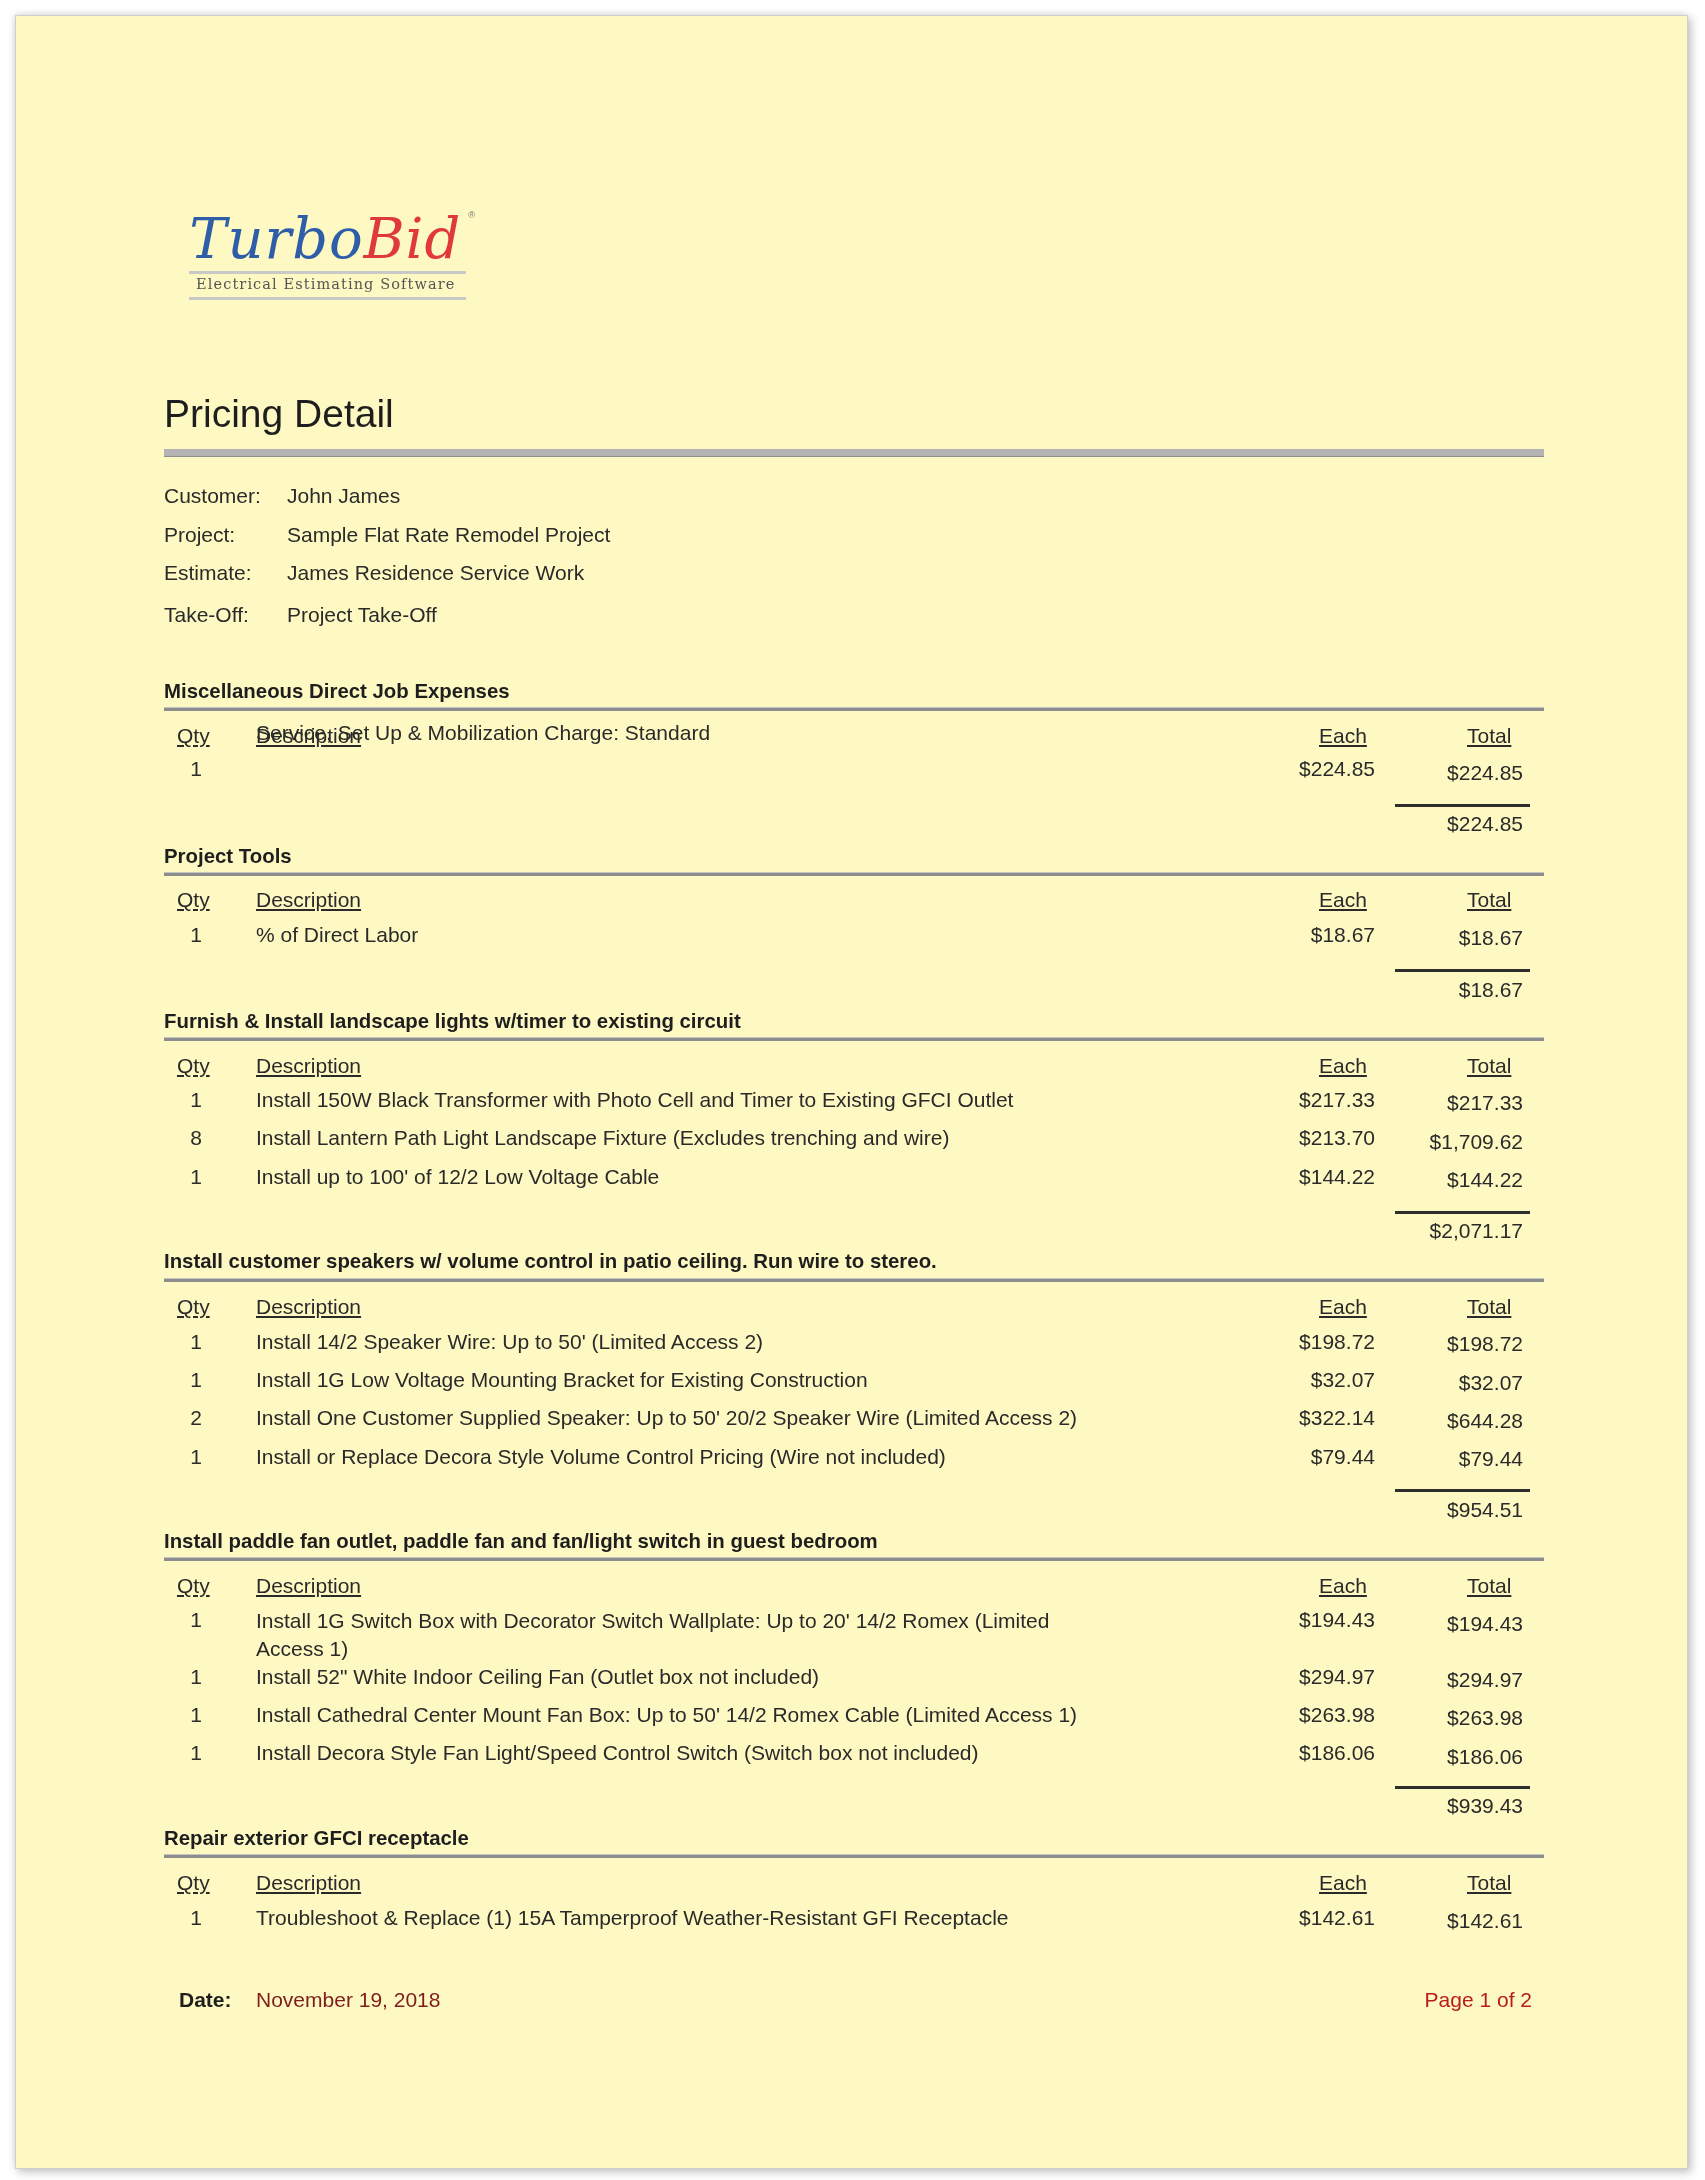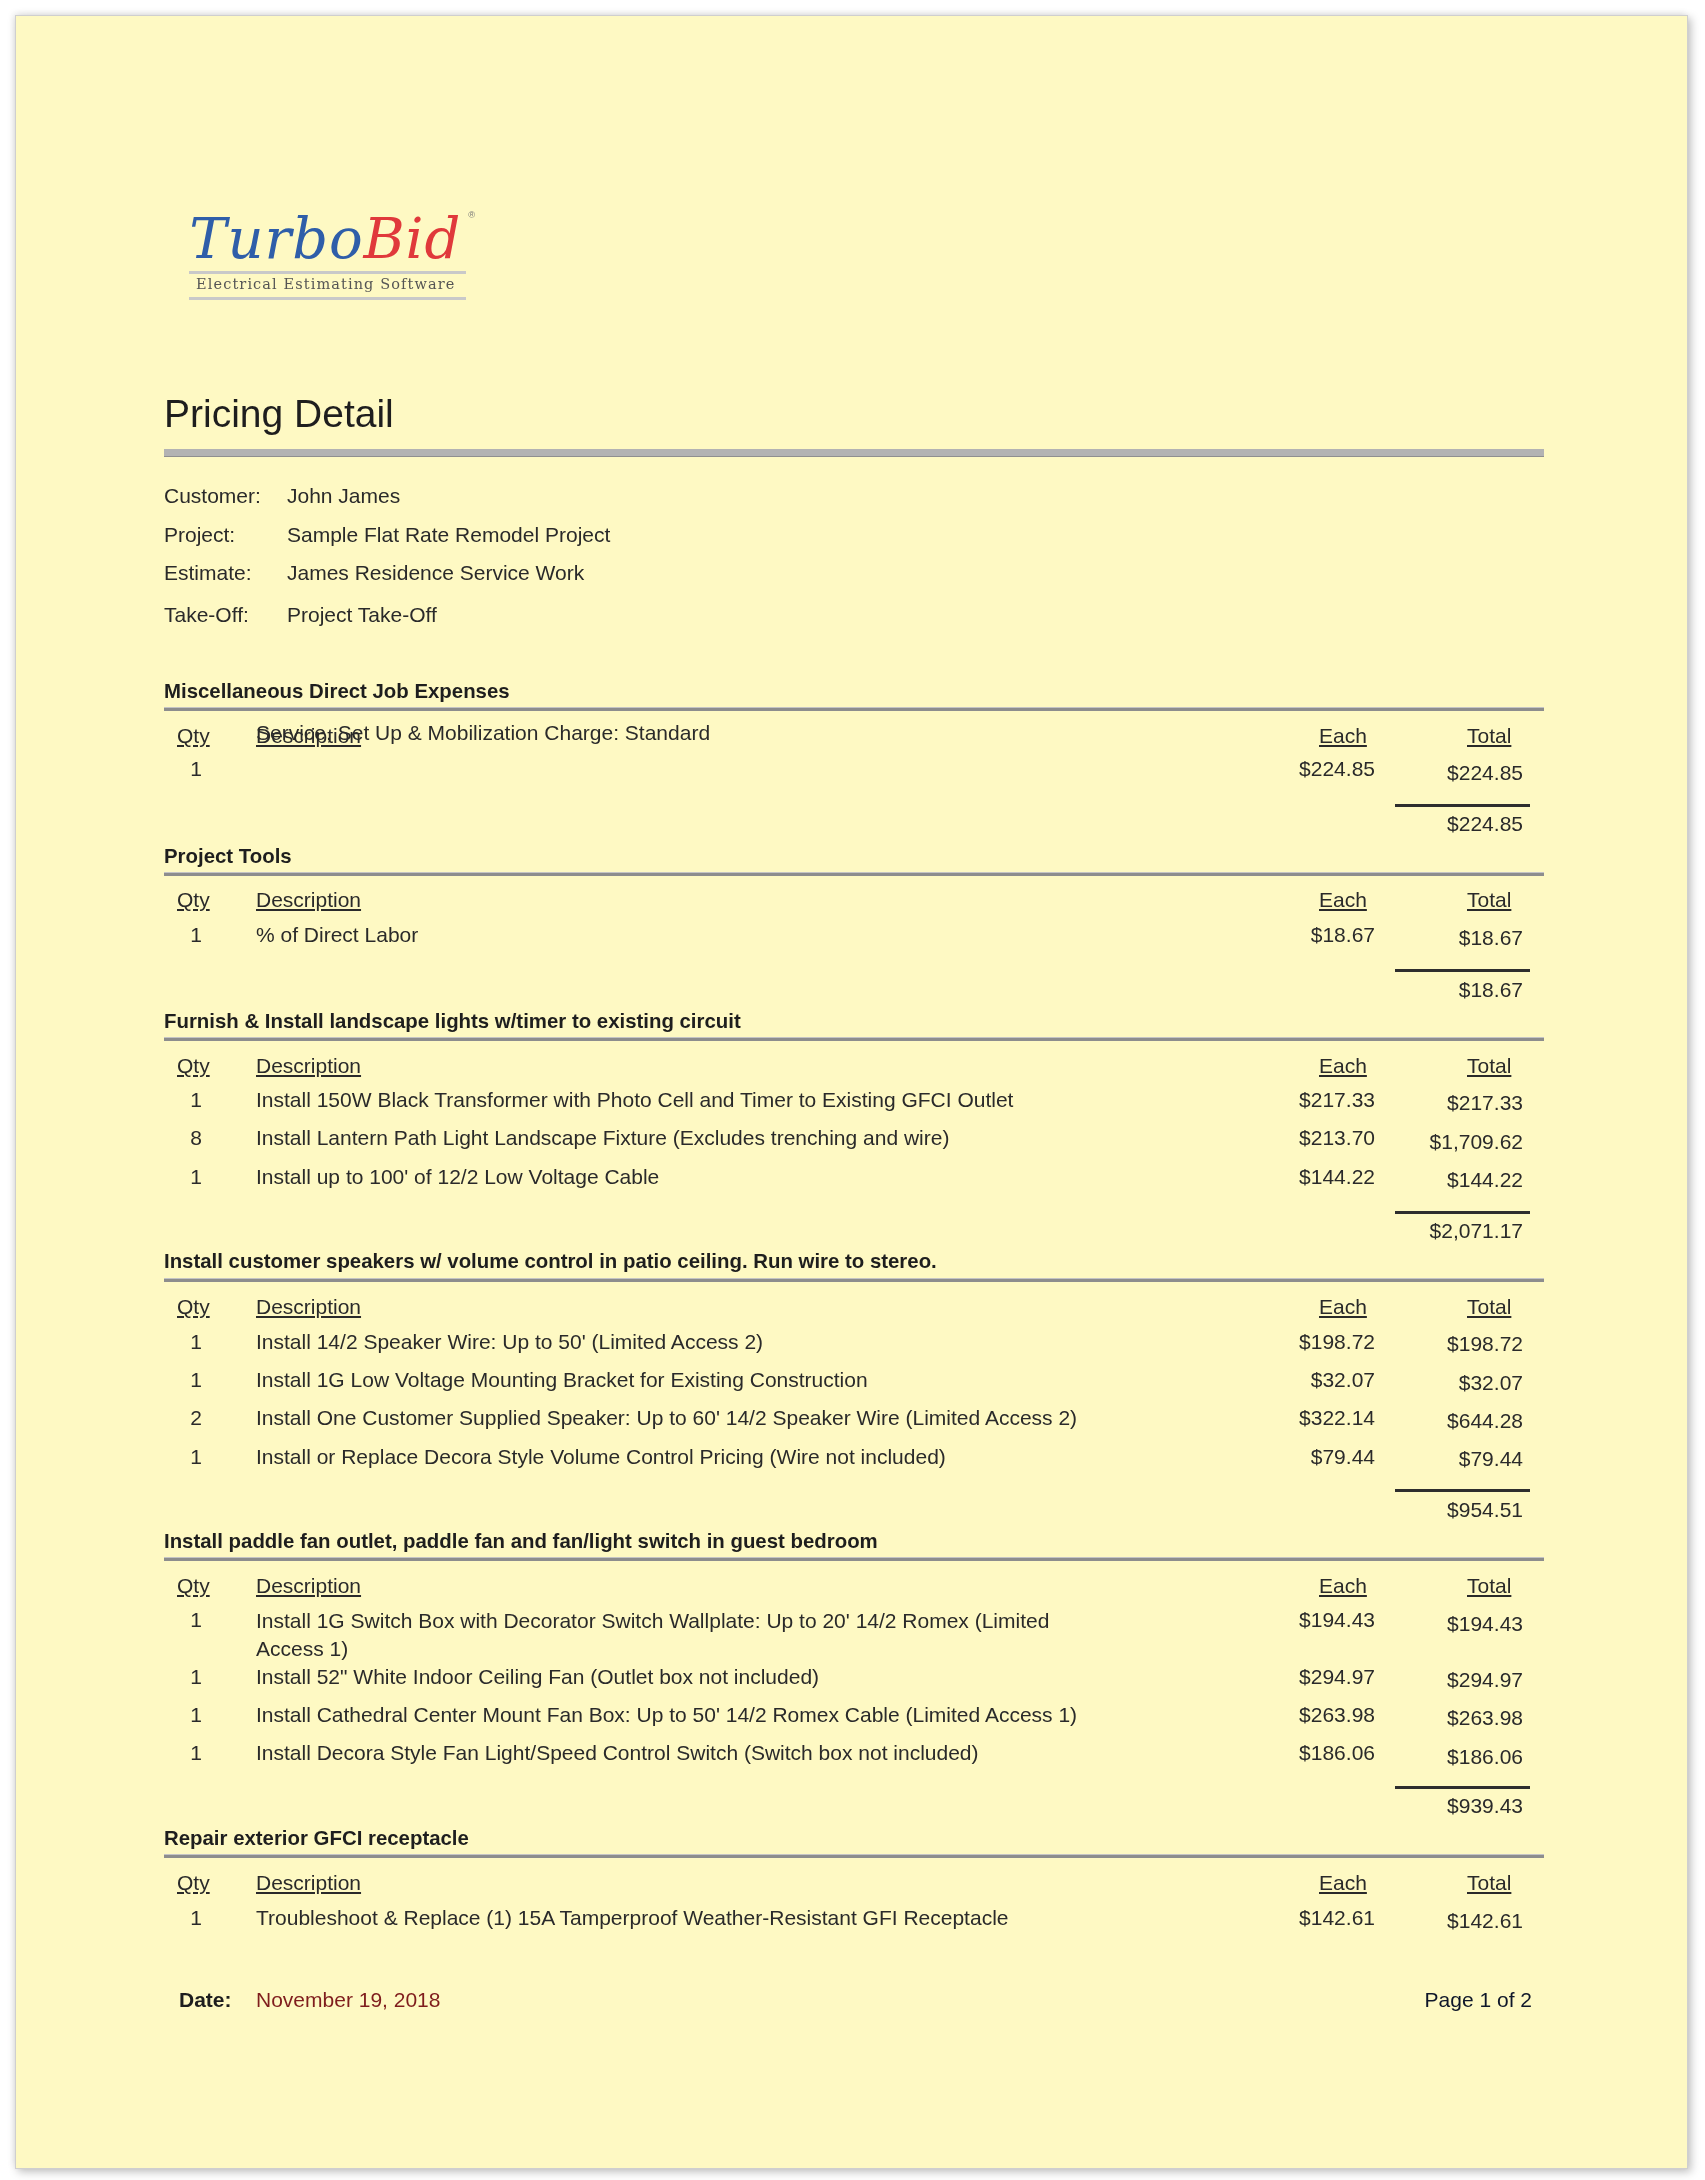--- a/index.html
+++ b/index.html
@@ -34,21 +34,21 @@
   .hdr { position:absolute; font-size:21px; color:#2a2a2a; text-decoration:underline; white-space:nowrap; }
   .cell { position:absolute; font-size:21px; color:#2a2a2a; white-space:nowrap; line-height:25.6px; }
   .qty { left:179px; width:34px; text-align:center; }
   .desc { left:256px; width:852px; white-space:normal; }
   .each { left:1222px; width:153px; text-align:right; }
   .total { left:1370px; width:153px; text-align:right; }
   .sub-bar { position:absolute; left:1395px; width:135px; height:3.4px; background:#2e2e2e; }
 
   .footer-label { position:absolute; left:179px; top:1988px; font-size:21px; font-weight:bold; color:#1e1e1e; }
   .footer-date { position:absolute; left:256px; top:1988px; font-size:21px; color:#7f1d1d; }
-  .footer-page { position:absolute; right:173px; top:1988px; font-size:21px; color:#0f172a; white-space:nowrap; }
+  .footer-page { position:absolute; right:173px; top:1988px; font-size:21px; color:#b91c1c; white-space:nowrap; }
 </style>
 </head>
 <body>
 
 <div class="page">
 
   <div class="logo">
     <div class="logo-word"><span class="logo-turbo">Turbo</span><span class="logo-bid">Bid</span></div>
     <span class="logo-reg">®</span>
     <div class="logo-line1"></div>
@@ -120,21 +120,21 @@
 <div class="hdr" style="left:1467px;top:1295px">Total</div>
 <div class="cell qty" style="top:1329px">1</div>
 <div class="cell desc" style="top:1329px">Install 14/2 Speaker Wire: Up to 50' (Limited Access 2)</div>
 <div class="cell each" style="top:1329px">$198.72</div>
 <div class="cell total" style="top:1331px">$198.72</div>
 <div class="cell qty" style="top:1367px">1</div>
 <div class="cell desc" style="top:1367px">Install 1G Low Voltage Mounting Bracket for Existing Construction</div>
 <div class="cell each" style="top:1367px">$32.07</div>
 <div class="cell total" style="top:1370px">$32.07</div>
 <div class="cell qty" style="top:1405px">2</div>
-<div class="cell desc" style="top:1405px">Install One Customer Supplied Speaker: Up to 60' 14/2 Speaker Wire (Limited Access 2)</div>
+<div class="cell desc" style="top:1405px">Install One Customer Supplied Speaker: Up to 50' 20/2 Speaker Wire (Limited Access 2)</div>
 <div class="cell each" style="top:1405px">$322.14</div>
 <div class="cell total" style="top:1408px">$644.28</div>
 <div class="cell qty" style="top:1444px">1</div>
 <div class="cell desc" style="top:1444px">Install or Replace Decora Style Volume Control Pricing (Wire not included)</div>
 <div class="cell each" style="top:1444px">$79.44</div>
 <div class="cell total" style="top:1446px">$79.44</div>
 <div class="sub-bar" style="top:1489px"></div>
 <div class="cell total" style="top:1497px">$954.51</div>
 
 <div class="sec-head" style="top:1530px">Install paddle fan outlet, paddle fan and fan/light switch in guest bedroom</div>

